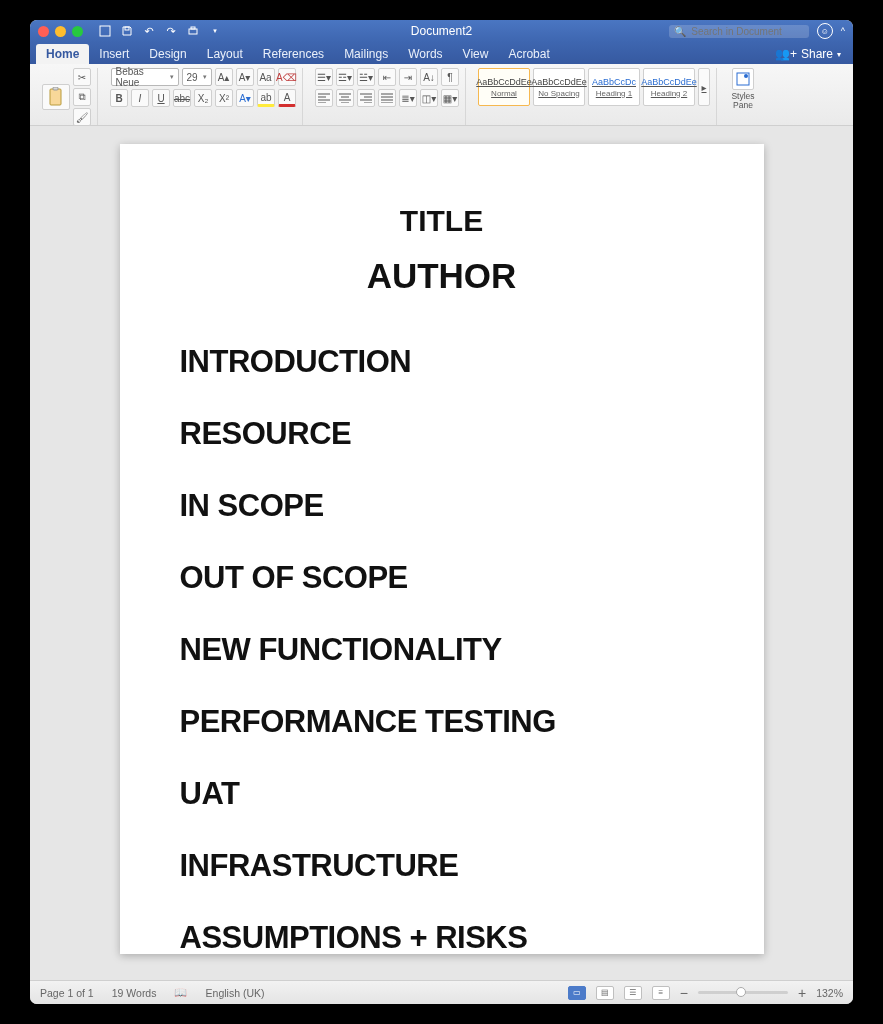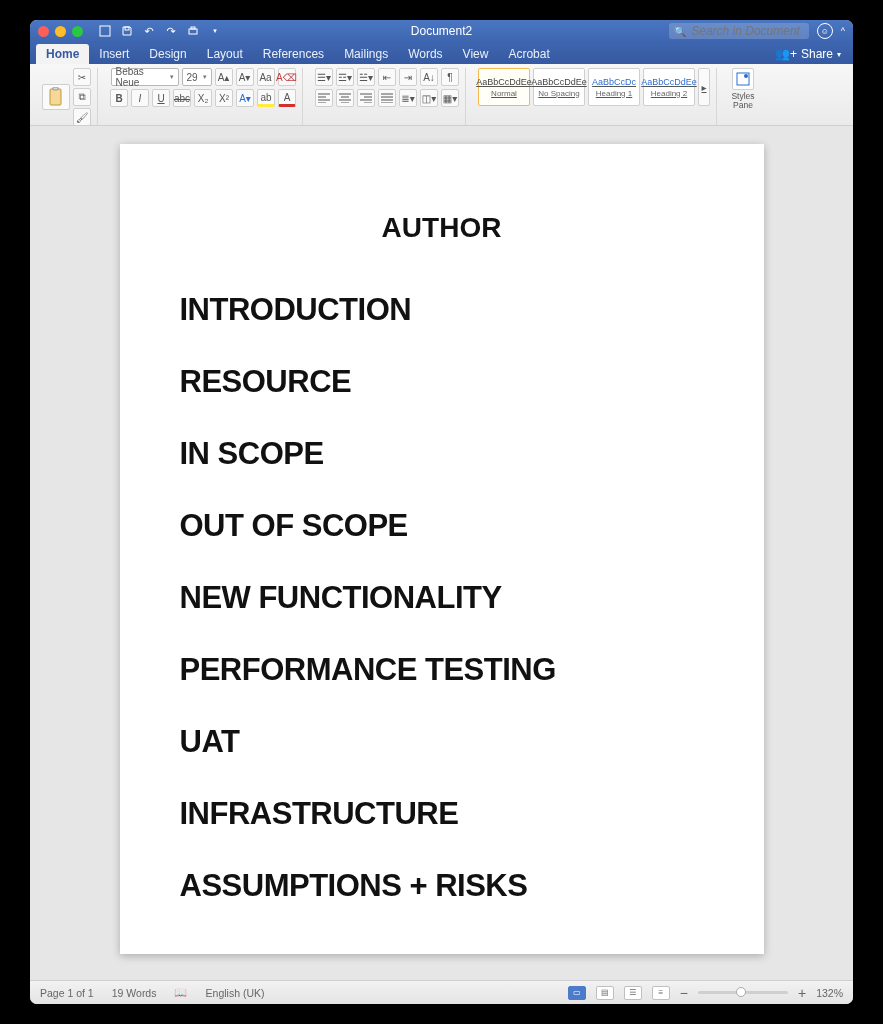--- a/index.html
+++ b/index.html
@@ -10,21 +10,21 @@
 
 .titlebar { height: 22px; background: linear-gradient(#4a76c2,#3e66b0); display: flex; align-items: center; padding: 0 8px; position: relative; }
 .traffic { display: flex; gap: 6px; }
 .tl { width: 11px; height: 11px; border-radius: 50%; }
 .tl.red { background:#ff5f56; } .tl.yellow { background:#ffbd2e; } .tl.green { background:#27c93f; }
 .title-center { position: absolute; left: 0; right: 0; text-align: center; color: #fff; font-size: 12px; pointer-events:none; }
 .qat { display:flex; gap:6px; margin-left:14px; }
 .qat .qbtn { width:16px; height:16px; display:flex; align-items:center; justify-content:center; color:#fff; font-size:11px; }
 .titlebar .right { margin-left:auto; display:flex; align-items:center; gap:8px; }
 .search { display:flex; align-items:center; gap:4px; background:rgba(255,255,255,.18); border-radius:3px; padding:1px 6px; width:140px; }
-.search input { background:transparent; border:none; color:#fff; font-size:12px; width:100%; outline:none;font-style:italic; }
+.search input { background:transparent; border:none; color:#fff; font-size:10px; width:100%; outline:none; }
 .smile { width:16px; height:16px; border:1.5px solid #fff; border-radius:50%; display:flex; align-items:center; justify-content:center; color:#fff; font-size:8px; }
 
 
 .tabs { height:22px; background:linear-gradient(#3e66b0,#3659a0); display:flex; align-items:flex-end; padding:0 6px; }
 .tab { color:#eaf0fa; font-size:12px; padding:3px 10px; cursor:pointer; border-radius:3px 3px 0 0; }
 .tab.active { background:#f3f3f3; color:#3659a0; font-weight:600; }
 .tabs .spacer { flex:1; }
 .share { color:#fff; font-size:12px; display:flex; align-items:center; gap:4px; padding:0 6px 3px; }
 
 
@@ -46,21 +46,21 @@
 .style-card .lbl { font-size:8px; color:#666; margin-top:2px; }
 
 .styles-pane { width:40px; display:flex; flex-direction:column; align-items:center; gap:2px; }
 .styles-pane .icn { width:22px; height:22px; border:1px solid #cfcfcf; border-radius:2px; background:#fff; display:flex; align-items:center; justify-content:center; }
 
 
 .canvas { flex:1; background:#e6e6e6; overflow:auto; display:flex; justify-content:center; padding:18px 0; }
 .page { width:644px; height:810px; background:#fff; box-shadow:0 2px 8px rgba(0,0,0,.25); padding:60px 60px 40px; }
 .doc-title, .doc-author { text-align:center; font-family:"Arial Black", Impact, sans-serif; font-weight:900; text-transform:uppercase; color:#111; letter-spacing:0px; }
 .doc-title { font-size:30px; }
-.doc-author { font-size:28px; margin-top:8px; }
+.doc-author { font-size:35px; margin-top:18px; }
 .sec { font-family:"Arial Black", Impact, sans-serif; font-weight:900; text-transform:uppercase; color:#111; font-size:31px; margin-top:36px; letter-spacing:-0.5px; }
 
 
 .status { height:24px; background:linear-gradient(#f2f2f2,#e4e4e4); border-top:1px solid #cfcfcf; display:flex; align-items:center; padding:0 10px; font-size:10.5px; color:#666; gap:18px; }
 .status .right { margin-left:auto; display:flex; align-items:center; gap:10px; }
 .vbtn { width:18px; height:14px; border:1px solid #bfbfbf; background:#fff; border-radius:2px; display:flex; align-items:center; justify-content:center; font-size:8px; cursor:pointer; }
 .vbtn.active { background:#4c7bc9; border-color:#4c7bc9; color:#fff; }
 .zoom-slider { width:90px; height:3px; background:#cfcfcf; border-radius:2px; position:relative; }
 .zoom-slider .knob { position:absolute; left:42%; top:-4px; width:10px; height:10px; background:#fff; border:1px solid #aaa; border-radius:50%; }
 
@@ -240,20 +240,21 @@
           </svg>
         </div>
       <div style="font-size:8.5px;text-align:center;line-height:1.1;white-space:pre;">Styles
 Pane</div>
     </div>
 
   </div>
 
   <div class="canvas">
     <div class="page">
+      <div class="doc-title">TITLE</div>
       <div class="doc-author">AUTHOR</div>
       <div class="sec" style="margin-top:48px;">INTRODUCTION</div>
       <div class="sec">RESOURCE</div>
       <div class="sec">IN SCOPE</div>
       <div class="sec">OUT OF SCOPE</div>
       <div class="sec">NEW FUNCTIONALITY</div>
       <div class="sec">PERFORMANCE TESTING</div>
       <div class="sec">UAT</div>
       <div class="sec">INFRASTRUCTURE</div>
       <div class="sec">ASSUMPTIONS + RISKS</div>

